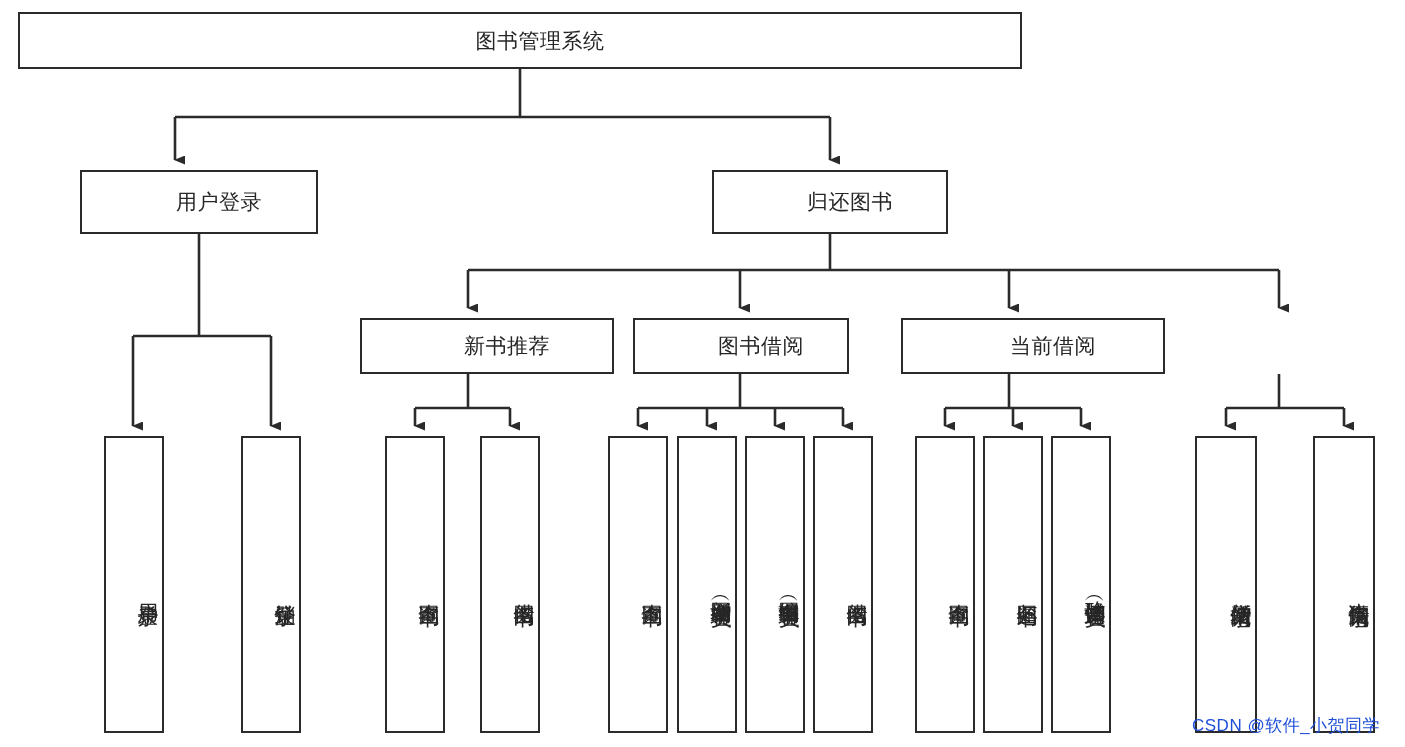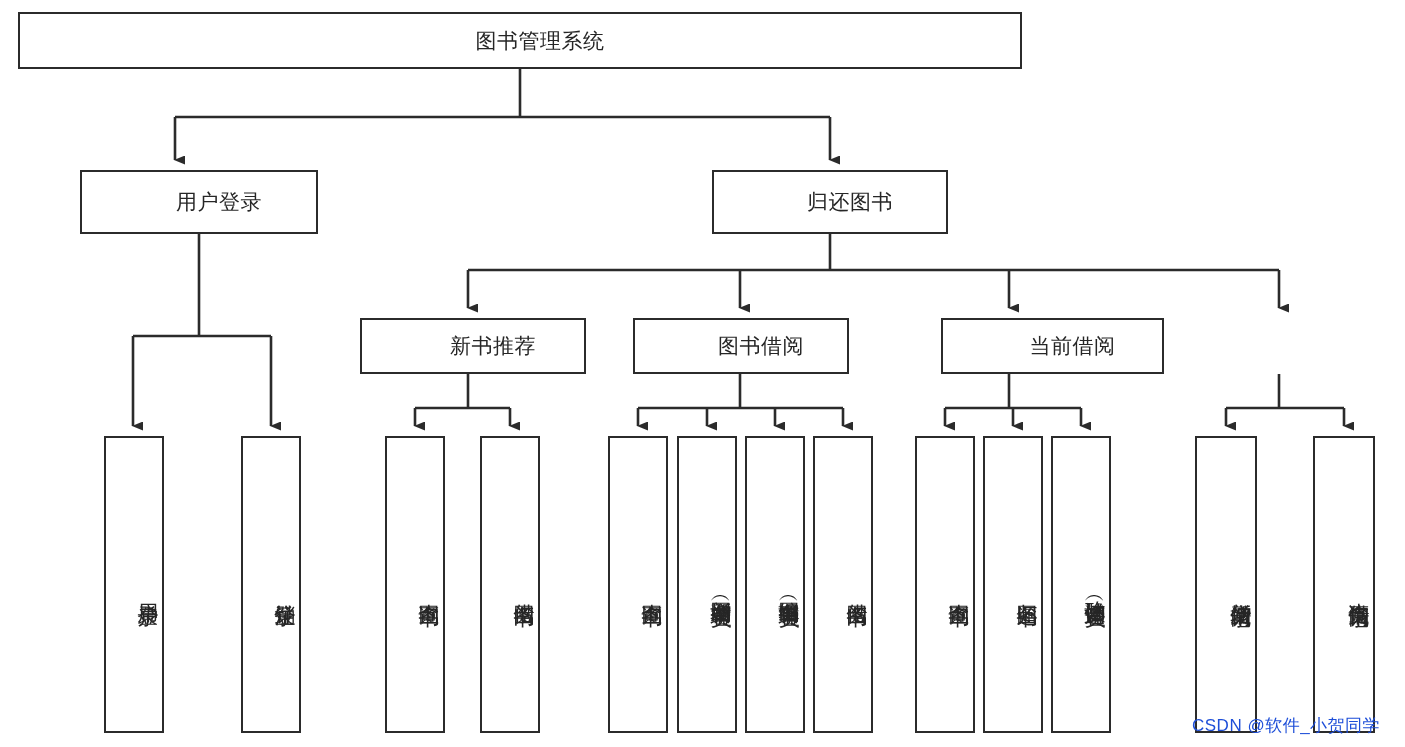--- a/index.html
+++ b/index.html
@@ -126,27 +126,27 @@
     <span>图书管理系统</span>
   </div>
 
   <div class="node node-h" style="left:80px; top:170px; width:238px; height:64px;">
     <span>用户登录</span>
   </div>
   <div class="node node-h" style="left:712px; top:170px; width:236px; height:64px;">
     <span>归还图书</span>
   </div>
 
-  <div class="node node-h" style="left:360px; top:318px; width:226px; height:56px;">
+  <div class="node node-h" style="left:360px; top:318px; width:254px; height:56px;">
     <span>新书推荐</span>
   </div>
   <div class="node node-h" style="left:633px; top:318px; width:216px; height:56px;">
     <span>图书借阅</span>
   </div>
-  <div class="node node-h" style="left:941px; top:318px; width:223px; height:56px;">
+  <div class="node node-h" style="left:901px; top:318px; width:264px; height:56px;">
     <span>当前借阅</span>
   </div>
 
   <div class="node node-v" style="left:104px; top:436px; width:60px; height:297px;">
     <span>用户登录</span>
   </div>
   <div class="node node-v" style="left:241px; top:436px; width:60px; height:297px;">
     <span>注销登录</span>
   </div>
   <div class="node node-v" style="left:385px; top:436px; width:60px; height:297px;">

